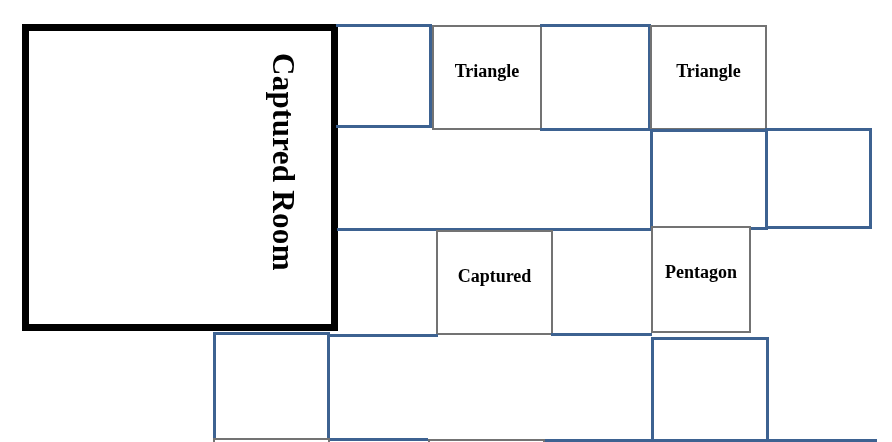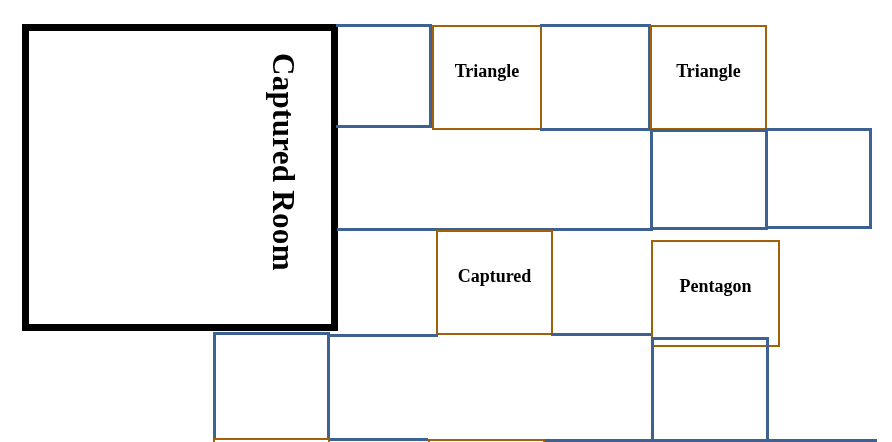--- a/index.html
+++ b/index.html
@@ -1,20 +1,20 @@
 <!DOCTYPE html>
 <html><head>
 <meta charset="utf-8">
 <style>
   html, body { margin:0; padding:0; background:#ffffff; }
   body { width:892px; height:442px; position:relative; overflow:hidden;
          font-family:"Liberation Serif", "DejaVu Serif", serif; }
   .abs { position:absolute; box-sizing:border-box; }
   .blue { border:3px solid #3d6291; }
-  .black { border:2px solid #a16207; background:#ffffff; }
+  .black { border:2px solid #737373; background:#ffffff; }
   .hline { position:absolute; height:3px; background:#3d6291; }
   .room { border:7px solid #000000; background:#ffffff; }
   .room-label { position:absolute; left:236px; top:22px; font-weight:bold;
     font-size:31px; color:#000; writing-mode:vertical-rl; white-space:nowrap; letter-spacing:0.3px; }
   .cell-label { position:absolute; left:0; right:0; text-align:center;
     font-weight:bold; font-size:18px; color:#000; }
 </style>
 </head>
 <body>
 
@@ -34,21 +34,21 @@
   </div>
 
   <div class="hline" style="left:337px; top:228px; width:316px;"></div>
   <div class="abs blue" style="left:650px; top:129px; width:118px; height:101px;"></div>
   <div class="abs blue" style="left:765px; top:128px; width:107px; height:101px;"></div>
 
   <div class="abs black" style="left:436px; top:230px; width:117px; height:105px;">
     <span class="cell-label" style="top:34px;">Captured</span>
   </div>
   <div class="hline" style="left:551px; top:333px; width:101px;"></div>
-  <div class="abs black" style="left:651px; top:240px; width:129px; height:107px;">
+  <div class="abs black" style="left:651px; top:226px; width:100px; height:107px;">
     <span class="cell-label" style="top:34px;">Pentagon</span>
   </div>
 
   <div class="abs blue" style="left:213px; top:332px; width:117px; height:114px;"></div>
   <div class="hline" style="left:328px; top:334px; width:110px;"></div>
   <div class="abs blue" style="left:651px; top:337px; width:118px; height:105px;"></div>
   <div class="hline" style="left:328px; top:438px; width:100px;"></div>
   <div class="hline" style="left:545px; top:439px; width:108px;"></div>
   <div class="hline" style="left:767px; top:439px; width:110px;"></div>
 

